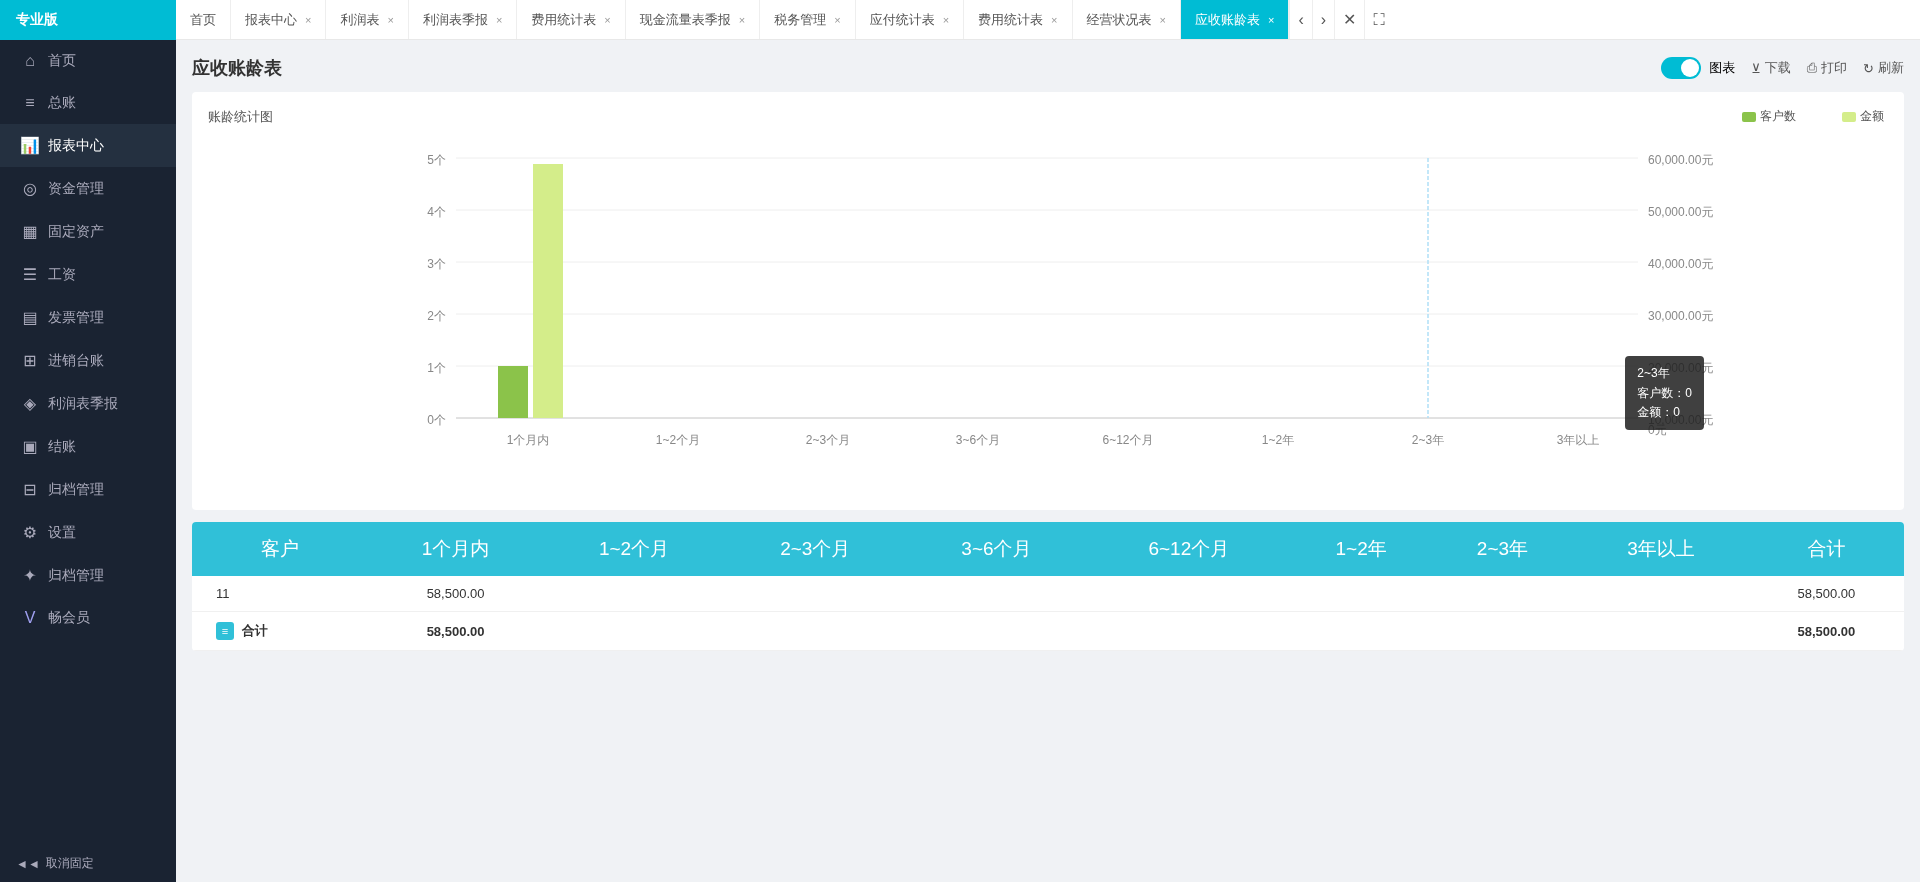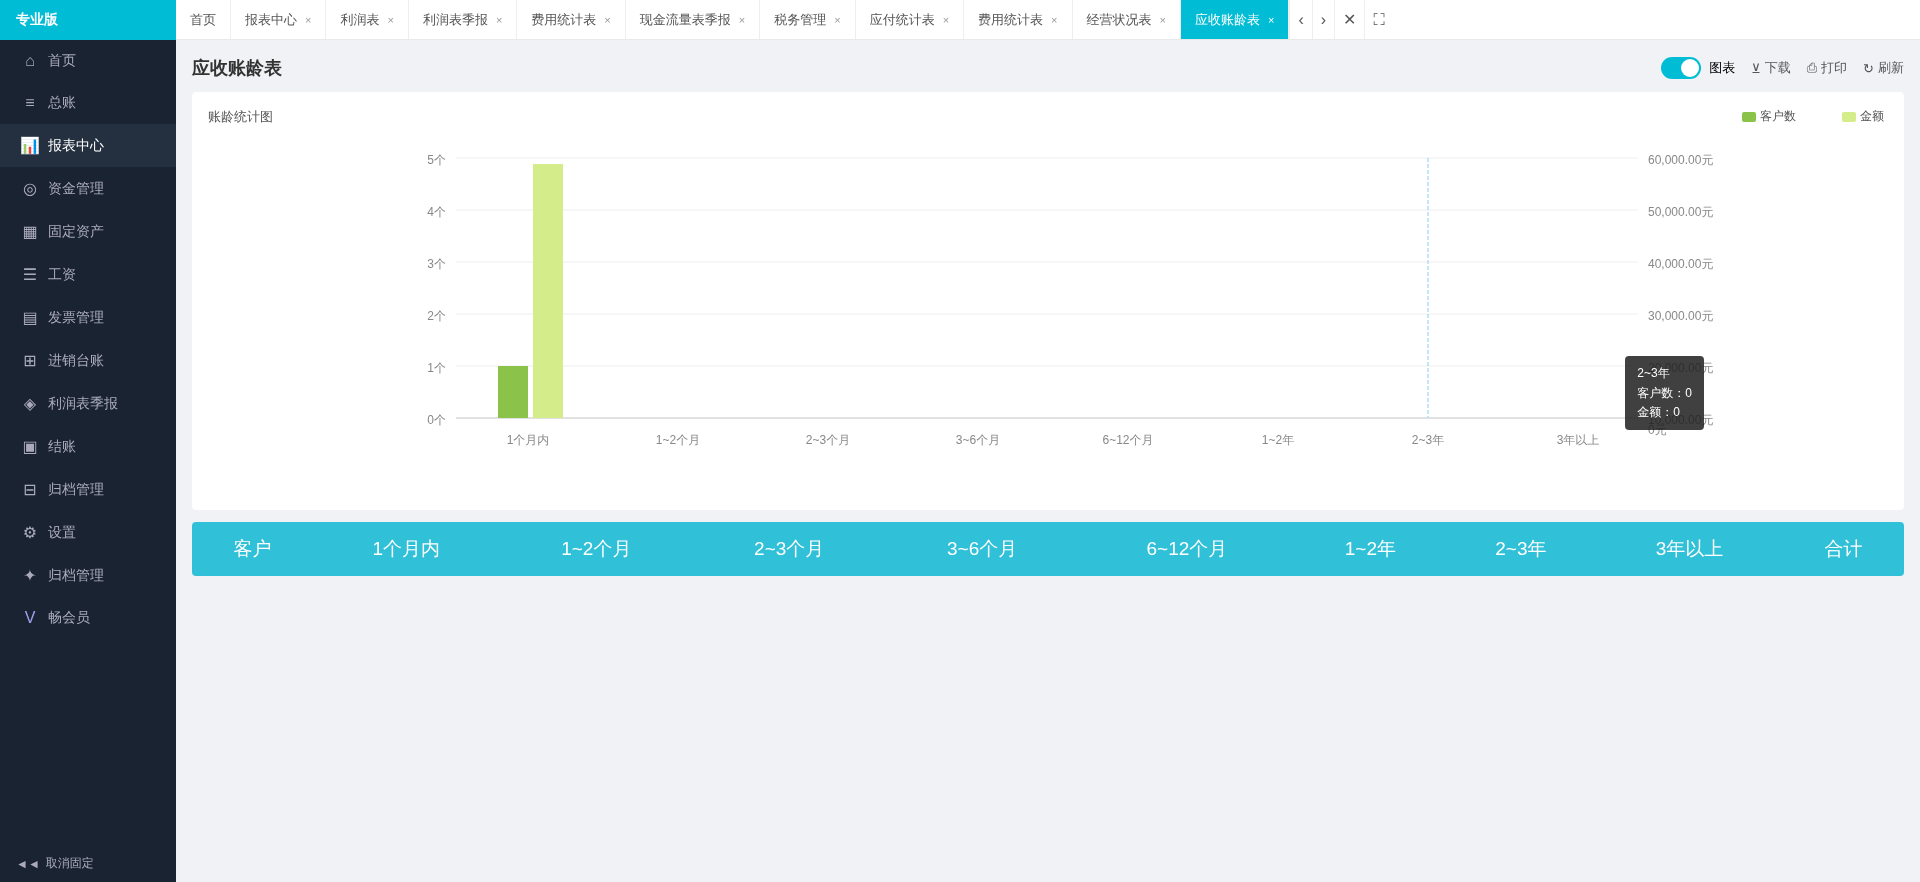--- a/index.html
+++ b/index.html
@@ -482,18 +482,45 @@
             <th>2~3个月</th>
             <th>3~6个月</th>
             <th>6~12个月</th>
             <th>1~2年</th>
             <th>2~3年</th>
             <th>3年以上</th>
             <th>合计</th>
           </tr>
         </thead>
         <tbody>
+          <tr class="table-row">
+            <td>11</td>
+            <td>58,500.00</td>
+            <td></td>
+            <td></td>
+            <td></td>
+            <td></td>
+            <td></td>
+            <td></td>
+            <td></td>
+            <td>58,500.00</td>
+          </tr>
+          <tr class="total-row">
+            <td>
+              <span class="total-icon">≡</span>
+              <span>合计</span>
+            </td>
+            <td>58,500.00</td>
+            <td></td>
+            <td></td>
+            <td></td>
+            <td></td>
+            <td></td>
+            <td></td>
+            <td></td>
+            <td>58,500.00</td>
+          </tr>
         </tbody>
       </table>
     </div>
 
   </div>
 </div>
 
 </body></html>

